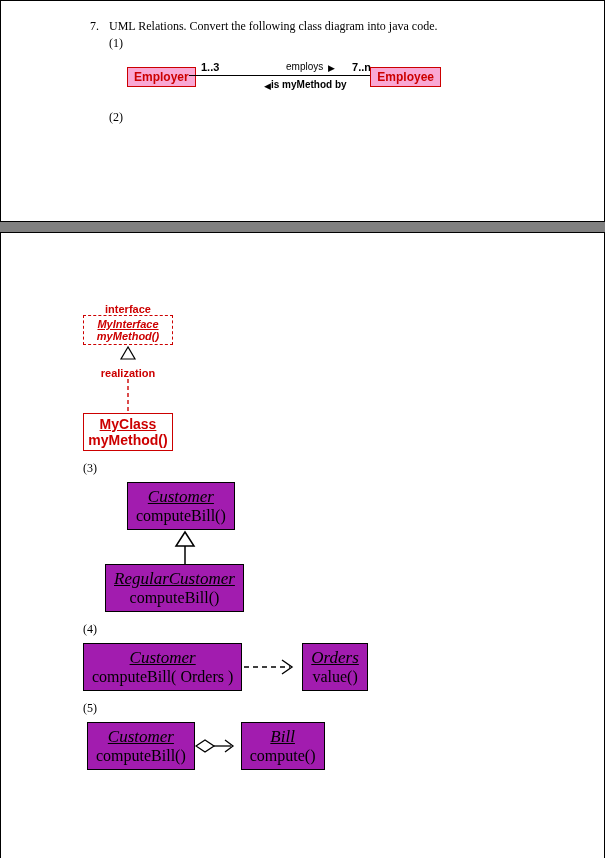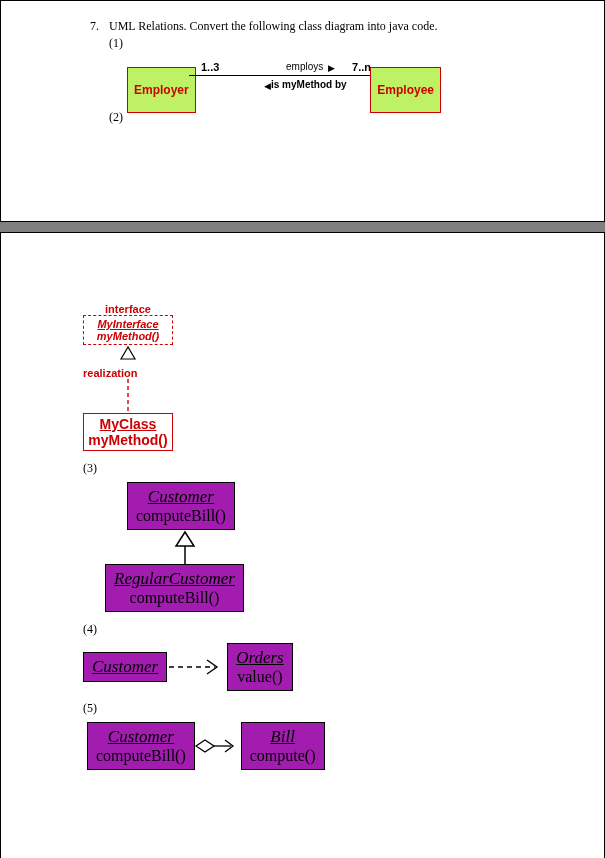--- a/index.html
+++ b/index.html
@@ -19,39 +19,39 @@
     .page2 { height: 780px; }
     .content1 { padding: 18px 70px 18px 82px; }
     .content2 { padding: 70px 70px 18px 82px; }
 
     .qline { font-size: 12px; display: flex; gap: 10px; }
     .qnum { width: 16px; text-align: right; }
     .subnum { font-size: 12px; margin-left: 26px; margin-top: 2px; }
 
     
     .d1 { position: relative; height: 45px; margin: 6px 0 0 28px; width: 330px; }
-    .box-red { border: 1.2px solid #c00; color: #c00; font-weight: bold; font-family: Arial, sans-serif; padding: 15px 6px; font-size: 12px; background: #bef264; }
+    .box-red { border: 1.2px solid #c00; color: #c00; font-weight: bold; font-family: Arial, sans-serif; padding: 2px 6px; font-size: 12px; background: #f9a8d4; }
     .d1 .emp { position: absolute; left: 16px; top: 10px; }
     .d1 .emp2 { position: absolute; right: 0; top: 10px; }
     .d1 .line { position: absolute; left: 78px; right: 62px; top: 18px; height: 0; border-top: 1px solid #000; }
     .d1 .lbl { position: absolute; font-size: 11px; font-family: Arial, sans-serif; color: #000; font-weight: bold; }
     .d1 .m1 { left: 90px; top: 4px; }
     .d1 .m2 { right: 70px; top: 4px; }
     .d1 .rel1 { left: 175px; top: 4px; font-weight: normal; font-size: 10px; }
     .d1 .rel2 { left: 160px; top: 22px; font-weight: bold; font-size: 10px; }
     .d1 .arrow-r { position: absolute; left: 217px; top: 6px; font-size: 9px; }
     .d1 .arrow-l { position: absolute; left: 153px; top: 24px; font-size: 9px; }
 
     
     .d2 { position: relative; width: 90px; margin-left: 0; }
     .ifacehdr { color: #c00; font-weight: bold; font-family: Arial, sans-serif; font-size: 11px; text-align: center; }
     .ifacebox { border: 1px dashed #c00; color: #c00; font-family: Arial, sans-serif; font-size: 11px; text-align: center; padding: 2px 4px;}
     .ifacebox .t1 { font-weight: bold; font-style: italic; text-decoration: underline; }
     .ifacebox .t2 { font-weight: bold; font-style: italic; }
-    .realz { color: #c00; font-weight: bold; font-family: Arial, sans-serif; font-size: 11px; margin-top: 4px; }
+    .realz { color: #c00; font-weight: bold; font-family: Arial, sans-serif; font-size: 11px; text-align: center; margin-top: 4px; }
     .clsbox { border: 1.2px solid #c00; color: #c00; font-family: Arial, sans-serif; font-size: 14px; text-align: center; padding: 2px 4px; }
     .clsbox .c1 { font-weight: bold; text-decoration: underline; }
     .clsbox .c2 { font-weight: bold; }
     .d2 svg { display: block; margin: 0 auto; }
 
     
     .ubox { border: 1.5px solid #000; font-family: "Times New Roman", serif; font-size: 16px; text-align: center; padding: 4px 8px; background: #a21caf; display: inline-block; }
     .ubox .title { font-style: italic; text-decoration: underline; font-size: 17px; }
     .ubox .method { font-size: 16px; }
 
@@ -134,20 +134,21 @@
         <div class="title">RegularCustomer</div>
         <div class="method">computeBill()</div>
       </div>
     </div>
 
     <div class="sublabel">(4)</div>
 
     <div class="d4">
       <div class="ubox">
         <div class="title">Customer</div>
+        <div class="method">computeBill( Orders )</div>
       </div>
       <svg width="60" height="24">
         <line x1="2" y1="12" x2="48" y2="12" stroke="#000" stroke-width="1.4" stroke-dasharray="5,4"></line>
         <polyline points="40,5 50,12 40,19" fill="none" stroke="#000" stroke-width="1.4"></polyline>
       </svg>
       <div class="ubox">
         <div class="title">Orders</div>
         <div class="method">value()</div>
       </div>
     </div>

